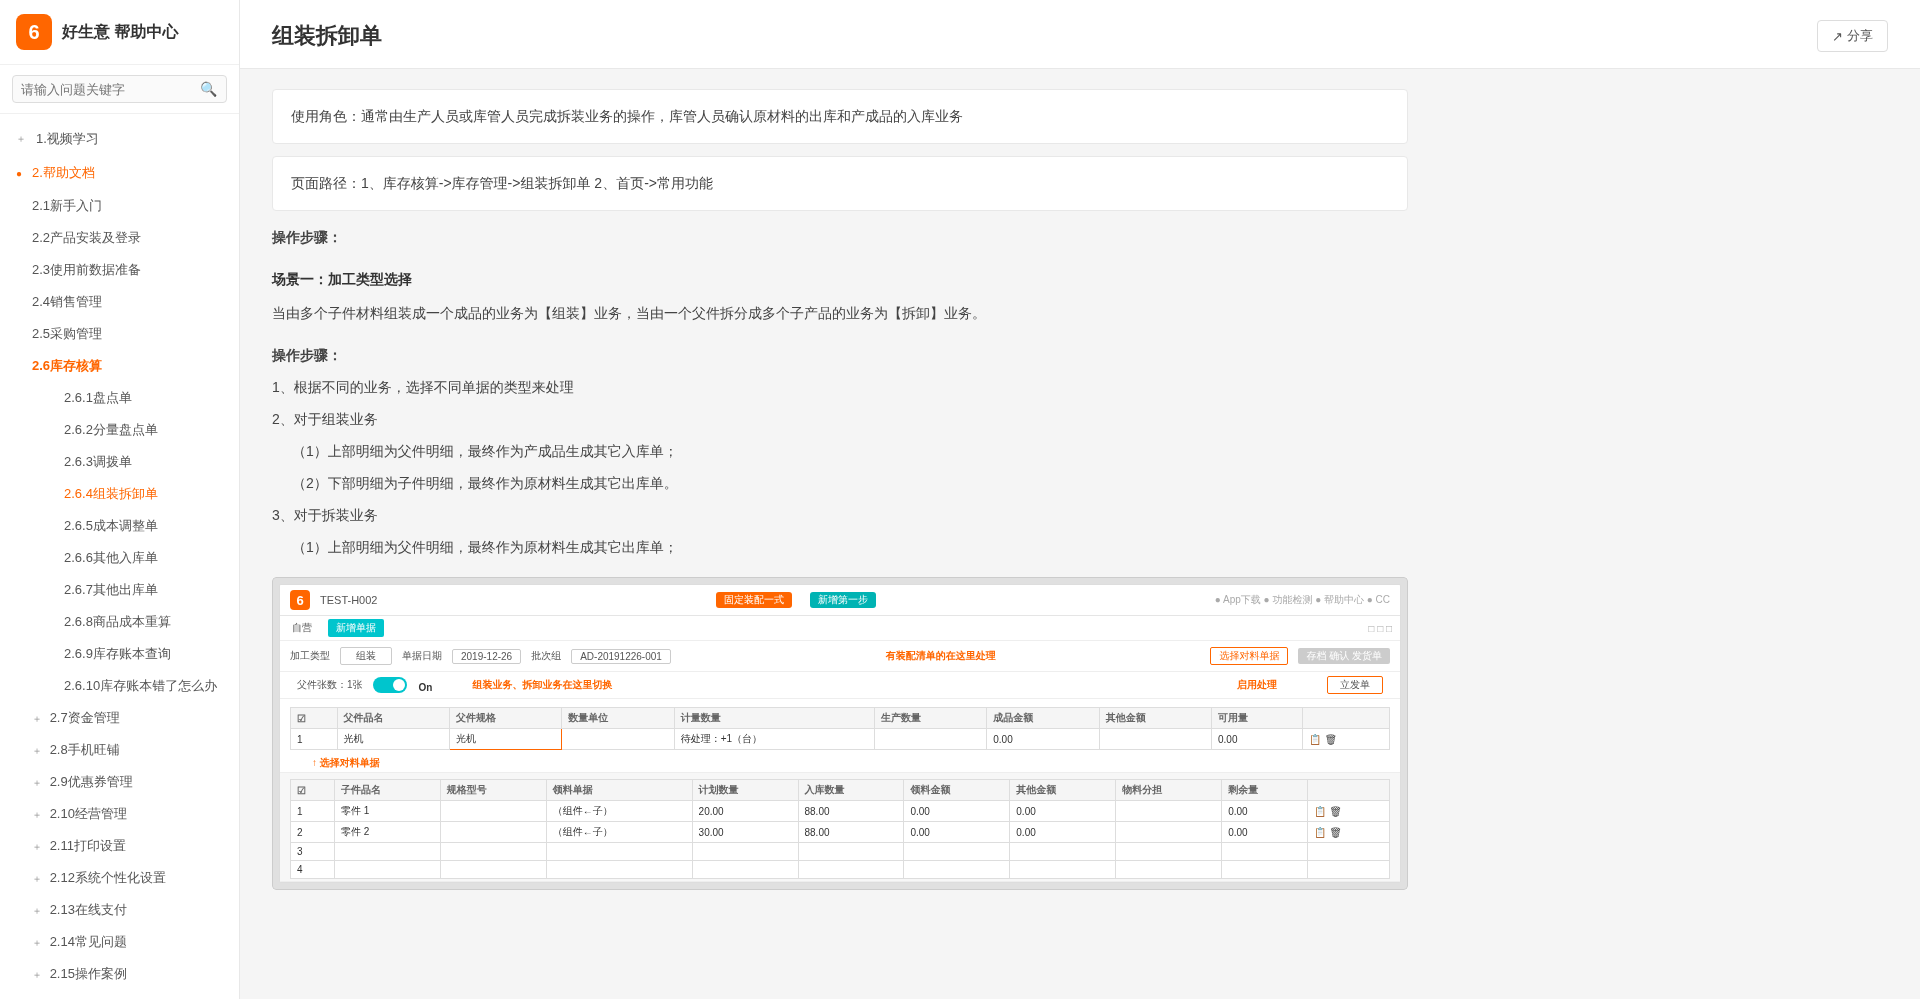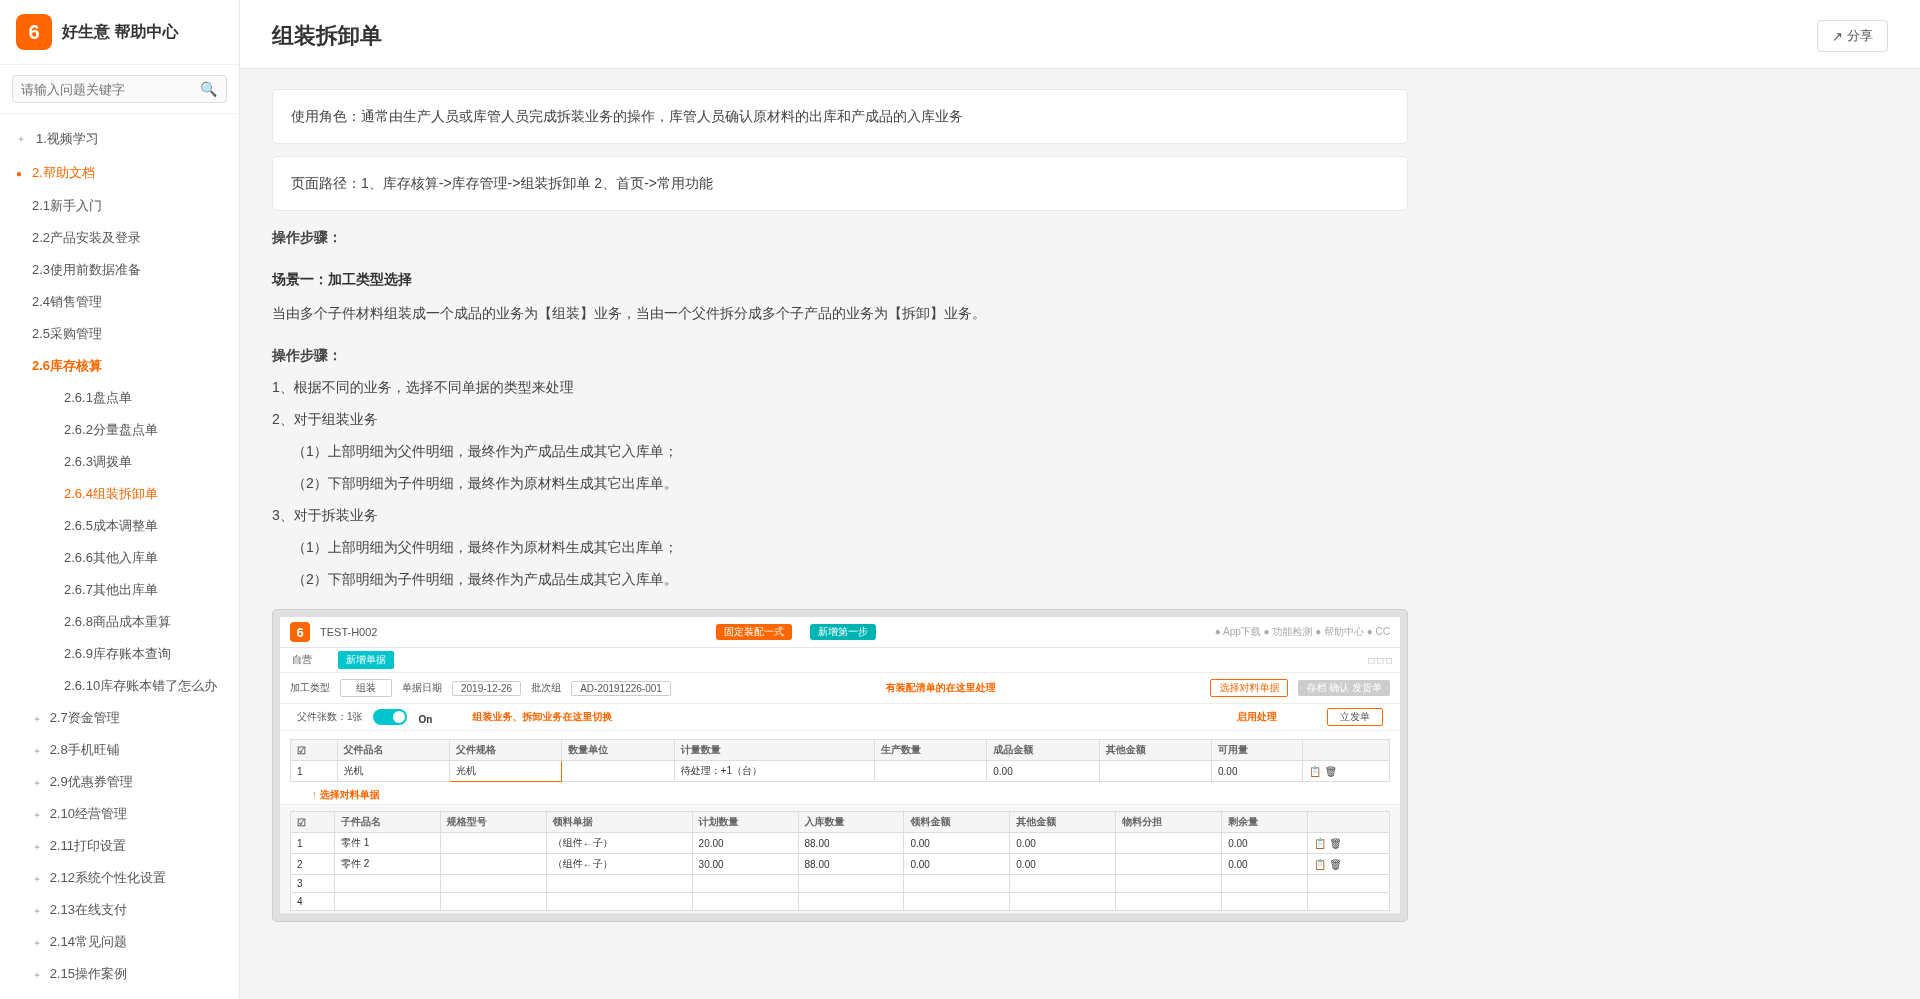--- a/index.html
+++ b/index.html
@@ -311,38 +311,37 @@
       <p class="scenario-title">场景一：加工类型选择</p>
       <p>当由多个子件材料组装成一个成品的业务为【组装】业务，当由一个父件拆分成多个子产品的业务为【拆卸】业务。</p>
 
       <p class="step-title" style="margin-top:14px;">操作步骤：</p>
       <p>1、根据不同的业务，选择不同单据的类型来处理</p>
       <p>2、对于组装业务</p>
       <p class="indent1">（1）上部明细为父件明细，最终作为产成品生成其它入库单；</p>
       <p class="indent1">（2）下部明细为子件明细，最终作为原材料生成其它出库单。</p>
       <p>3、对于拆装业务</p>
       <p class="indent1">（1）上部明细为父件明细，最终作为原材料生成其它出库单；</p>
-      <p class="indent1">（2）下部明细为子件明细，最终作为产成品生成其它入库单。</p>
     </div>
 
     <div class="screenshot-container" style="margin-top: 16px; border: none;">
       <div style="background: #e0e0e0; padding: 6px; border-radius: 4px; border: 1px solid #ccc;">
         <div class="mock-screenshot-img">
 
           <div style="background:#fff; border-bottom: 1px solid #e5e5e5; padding: 5px 10px; display:flex; align-items:center; gap:10px; font-size:11px; color:#555;">
             <span style="background:#f60; color:#fff; border-radius:4px; width:20px; height:20px; display:inline-flex; align-items:center; justify-content:center; font-size:13px; font-weight:bold;">6</span>
             <span>TEST-H002</span>
             <span style="flex:1;"></span>
             <span style="background:#f60; color:#fff; border-radius:3px; padding:1px 8px; font-size:10px;">固定装配一式</span>
             <span style="margin-left:8px; background:#00b3b3; color:#fff; border-radius:3px; padding:1px 8px; font-size:10px;">新增第一步</span>
             <span style="flex:1;"></span>
             <span style="color:#aaa; font-size:10px;">● App下载 ● 功能检测 ● 帮助中心 ● CC</span>
           </div>
 
-          <div style="background:#fff; border-bottom:1px solid #eee; padding:3px 8px; display:flex; align-items:center; gap:22px; font-size:10px; color:#555;">
+          <div style="background:#fff; border-bottom:1px solid #eee; padding:3px 8px; display:flex; align-items:center; gap:12px; font-size:10px; color:#555;">
             <span style="cursor:pointer; padding:2px 4px; color:#555;">自营</span>
             <span style="background:#00c5cd; color:#fff; border-radius:2px; padding:2px 8px;">新增单据</span>
             <span style="flex:1;"></span>
             <span style="color:#aaa;">□ □ □</span>
           </div>
 
           <div style="background:#fff; padding:6px 10px; font-size:10px; color:#555; display:flex; gap:10px; align-items:center; flex-wrap:wrap; border-bottom:1px solid #eee;">
             <span>加工类型</span>
             <span style="border:1px solid #ccc; border-radius:2px; padding:1px 15px; background:#fff;">组装</span>
             <span>单据日期</span>

